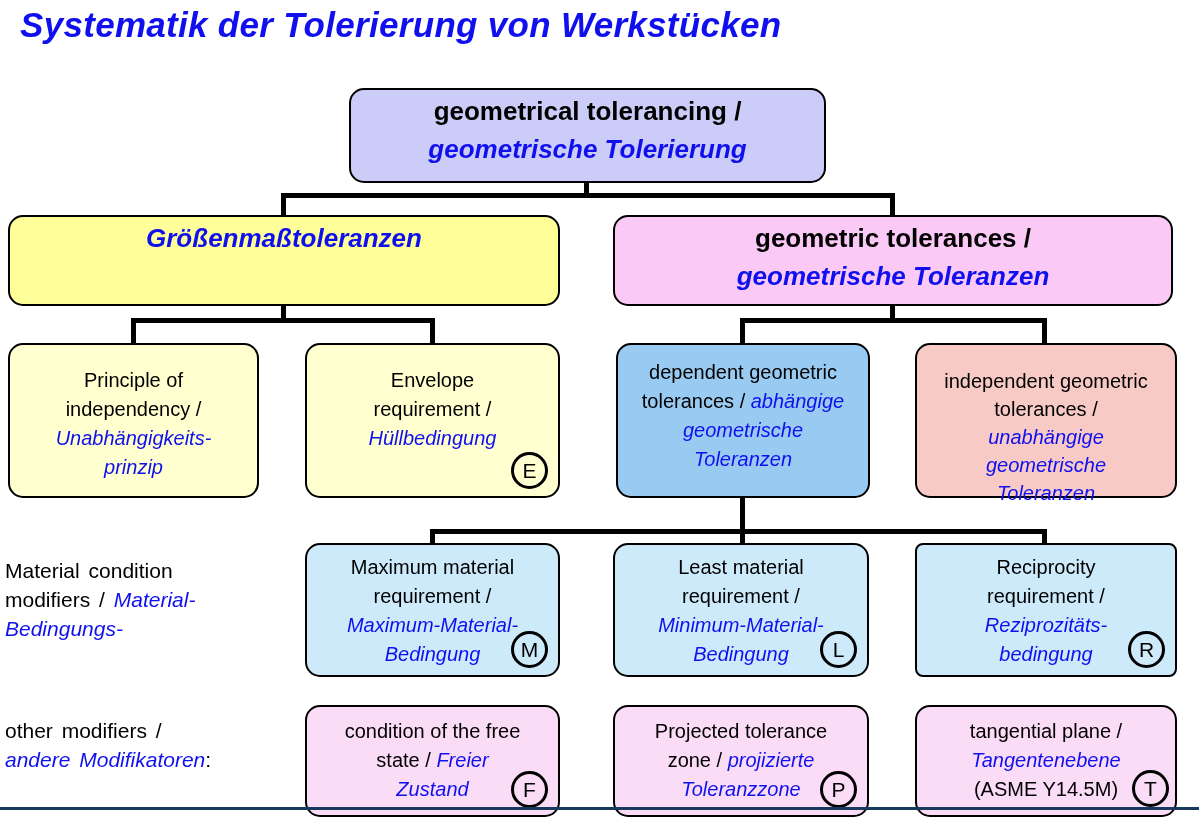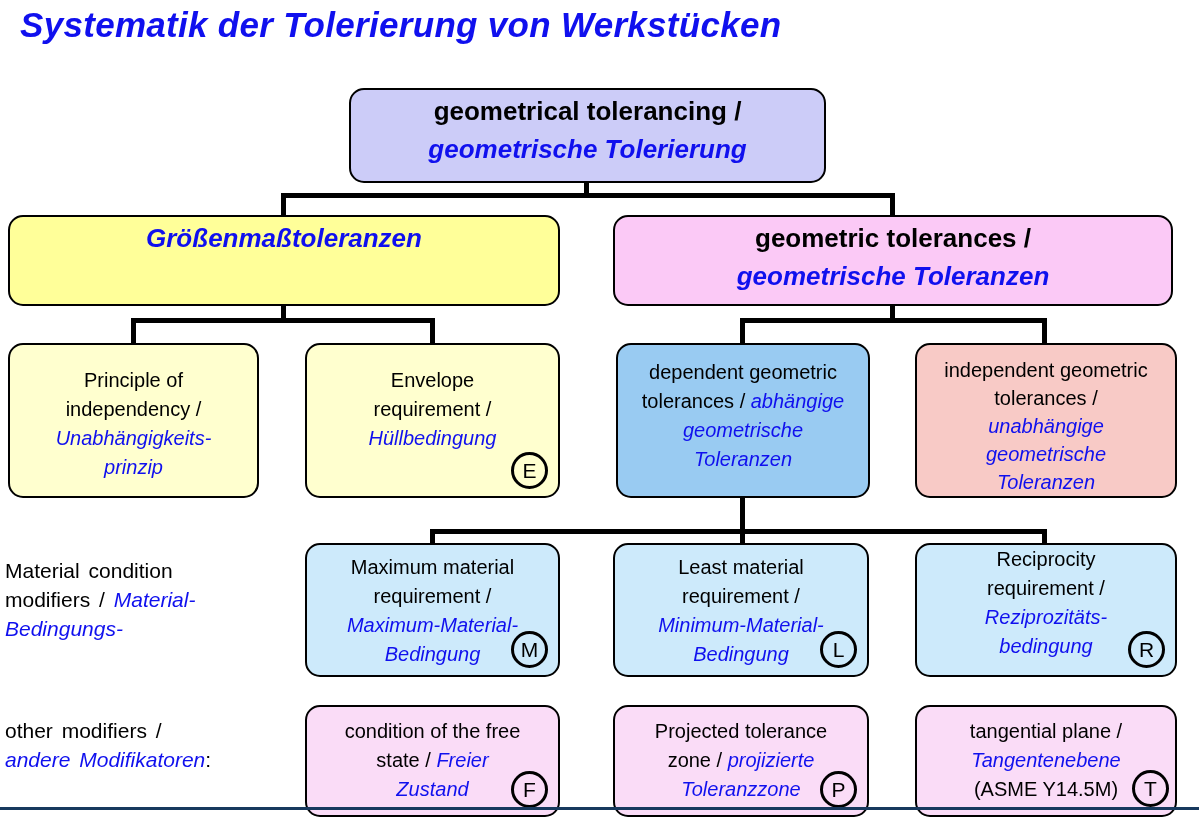--- a/index.html
+++ b/index.html
@@ -19,24 +19,24 @@
   .sym{position:absolute;right:10px;bottom:7px;width:31px;height:31px;border:3px solid #000;
        border-radius:50%;font-size:21px;line-height:31px;text-align:center;color:#000;background:transparent;}
   .label{position:absolute;font-size:21px;line-height:29px;text-align:left;word-spacing:3px;}
   
   #box-root{left:349px;top:88px;width:477px;height:95px;background:#ccccf8;}
   #box-size{left:8px;top:215px;width:552px;height:91px;background:#ffff99;}
   #box-geometric{left:613px;top:215px;width:560px;height:91px;background:#fbc9f6;}
   #box-principle{left:8px;top:343px;width:251px;height:155px;background:#ffffcf;padding-top:21px;}
   #box-envelope{left:305px;top:343px;width:255px;height:155px;background:#ffffcf;padding-top:21px;}
   #box-dependent{left:616px;top:343px;width:254px;height:155px;background:#99cbf2;padding-top:13px;}
-  #box-independent{left:915px;top:343px;width:262px;height:155px;background:#f8cac6;padding-top:11px;}
+  #box-independent{left:915px;top:343px;width:262px;height:155px;background:#f8cac6;padding-top:22px;}
   #box-max{left:305px;top:543px;width:255px;height:134px;background:#cdeafb;padding-top:8px;}
   #box-least{left:613px;top:543px;width:256px;height:134px;background:#cdeafb;padding-top:8px;}
-  #box-reciprocity{left:915px;top:543px;width:262px;height:134px;background:#cdeafb;padding-top:0;}
+  #box-reciprocity{left:915px;top:543px;width:262px;height:134px;background:#cdeafb;padding-top:8px;border-radius:8px;}
   #box-free{left:305px;top:705px;width:255px;height:112px;background:#fadcf7;padding-top:10px;}
   #box-projected{left:613px;top:705px;width:256px;height:112px;background:#fadcf7;padding-top:10px;}
   #box-tangential{left:915px;top:705px;width:262px;height:112px;background:#fadcf7;padding-top:10px;}
   #label-material{left:5px;top:556px;width:285px;}
   #label-other{left:5px;top:716px;width:295px;}
   #bottom-rule{position:absolute;left:0;top:807px;width:1199px;height:3px;background:#17395e;}
 </style>
 </head>
 <body>
 

